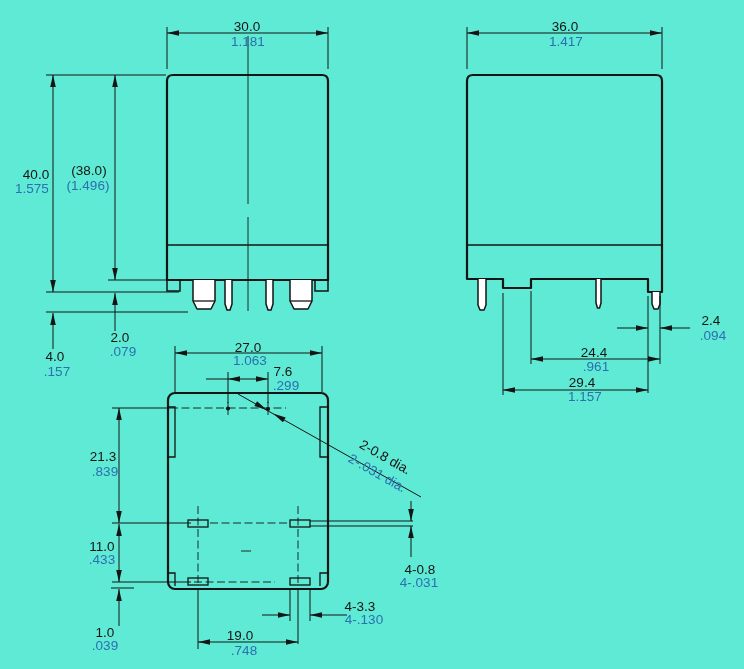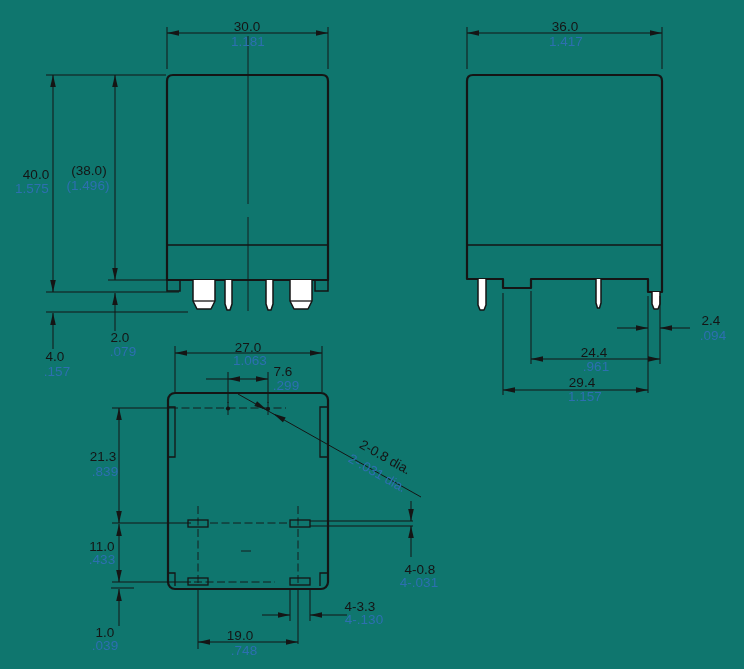--- a/index.html
+++ b/index.html
@@ -1,16 +1,16 @@
 <!DOCTYPE html>
 <html><head>
 <meta charset="utf-8">
 <style>
   html,body{margin:0;padding:0;background:#ffffff;}
-  .stage{position:relative;width:744px;height:669px;background:#0f766e;overflow:hidden;
+  .stage{position:relative;width:744px;height:669px;background:#5eead4;overflow:hidden;
          font-family:"Liberation Sans", sans-serif;}
   svg{position:absolute;left:0;top:0;}
   .outline{fill:none;stroke:#151515;stroke-width:2.2;stroke-linejoin:round;}
   .med{fill:none;stroke:#151515;stroke-width:1.5;}
   .thin{fill:none;stroke:#151515;stroke-width:1.3;}
   .pin{fill:#ffffff;stroke:#151515;stroke-width:1.5;stroke-linejoin:round;}
   .dim{fill:none;stroke:#151515;stroke-width:1;}
   .cl{fill:none;stroke:#151515;stroke-width:0.9;stroke-dasharray:8 3.5;}
   .mark{fill:none;stroke:#151515;stroke-width:0.9;}
   text{font-size:13.5px;fill:#151515;}

